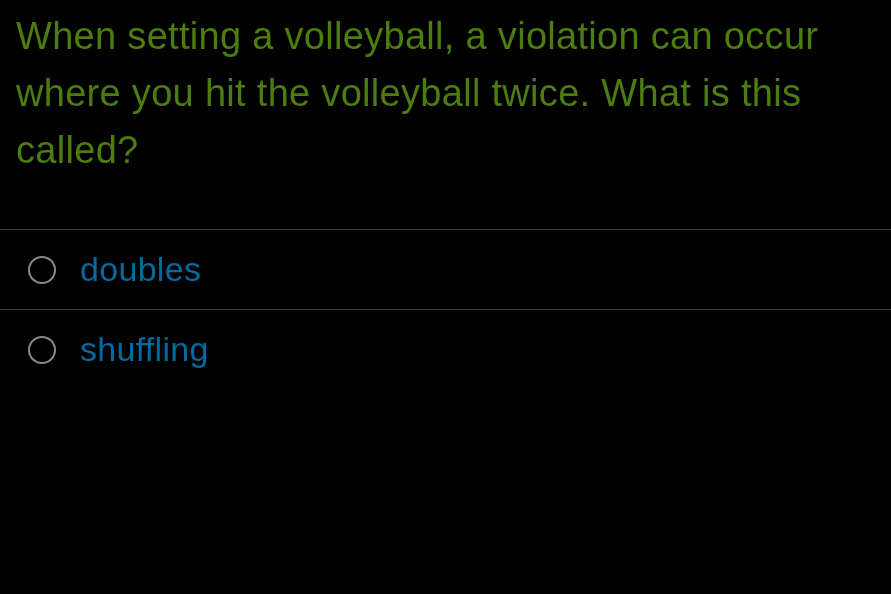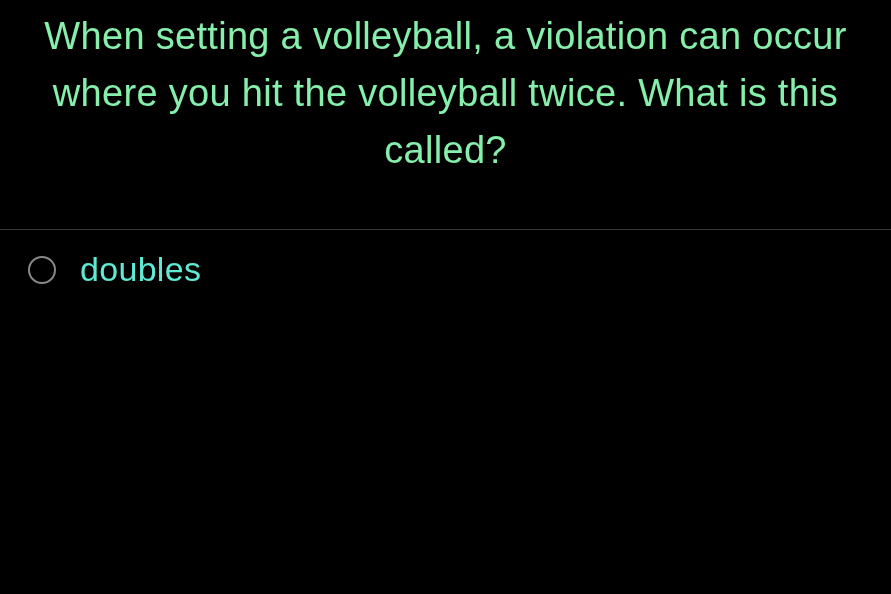--- a/index.html
+++ b/index.html
@@ -14,22 +14,21 @@
       width: 891px;
       height: 594px;
       padding: 0;
     }
     .question-text {
       font-size: 38px;
       font-weight: 300;
       line-height: 1.5;
       padding: 8px 16px 30px 16px;
       letter-spacing: 0.3px;
-      color: #86efac;
-      text-align: center;
+      color: #4d7c0f;
     }
     .options-container {
       margin-top: 20px;
     }
     .option-row {
       display: flex;
       align-items: center;
       padding: 20px 28px;
       border-top: 1px solid #3a3a3a;
       cursor: pointer;
@@ -41,27 +40,31 @@
       width: 28px;
       height: 28px;
       border: 2.5px solid #888888;
       border-radius: 50%;
       margin-right: 24px;
       flex-shrink: 0;
     }
     .option-label {
       font-size: 34px;
       font-weight: 300;
-      color: #5eead4;
+      color: #0369a1;
       letter-spacing: 0.3px;
     }
   </style>
 </head>
 <body>
 
 <div class="question-text">When setting a volleyball,  a violation can occur where you hit the volleyball twice. What is this called?</div>
 
 <div class="options-container">
   <div class="option-row">
     <div class="radio-circle"></div>
     <div class="option-label">doubles</div>
   </div>
+  <div class="option-row">
+    <div class="radio-circle"></div>
+    <div class="option-label">shuffling</div>
+  </div>
 </div>
 
 </body></html>

